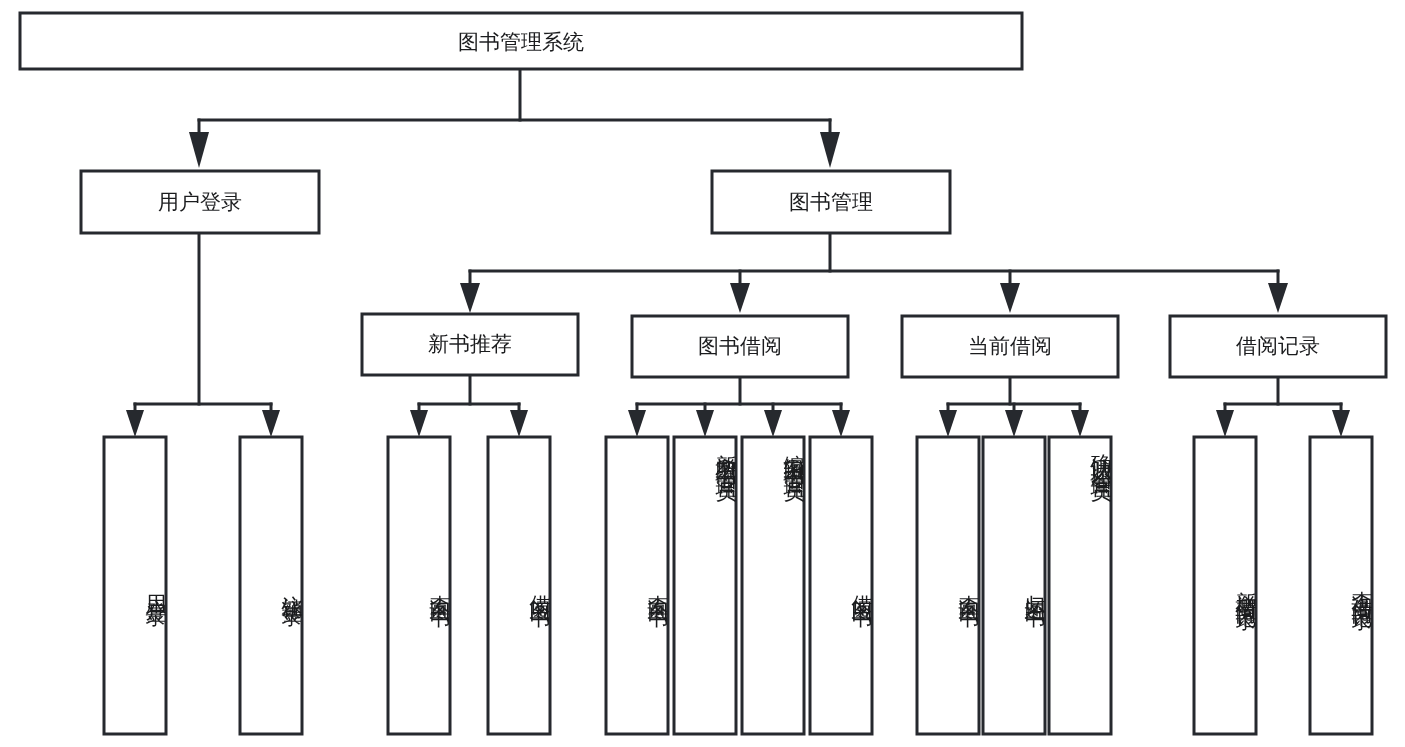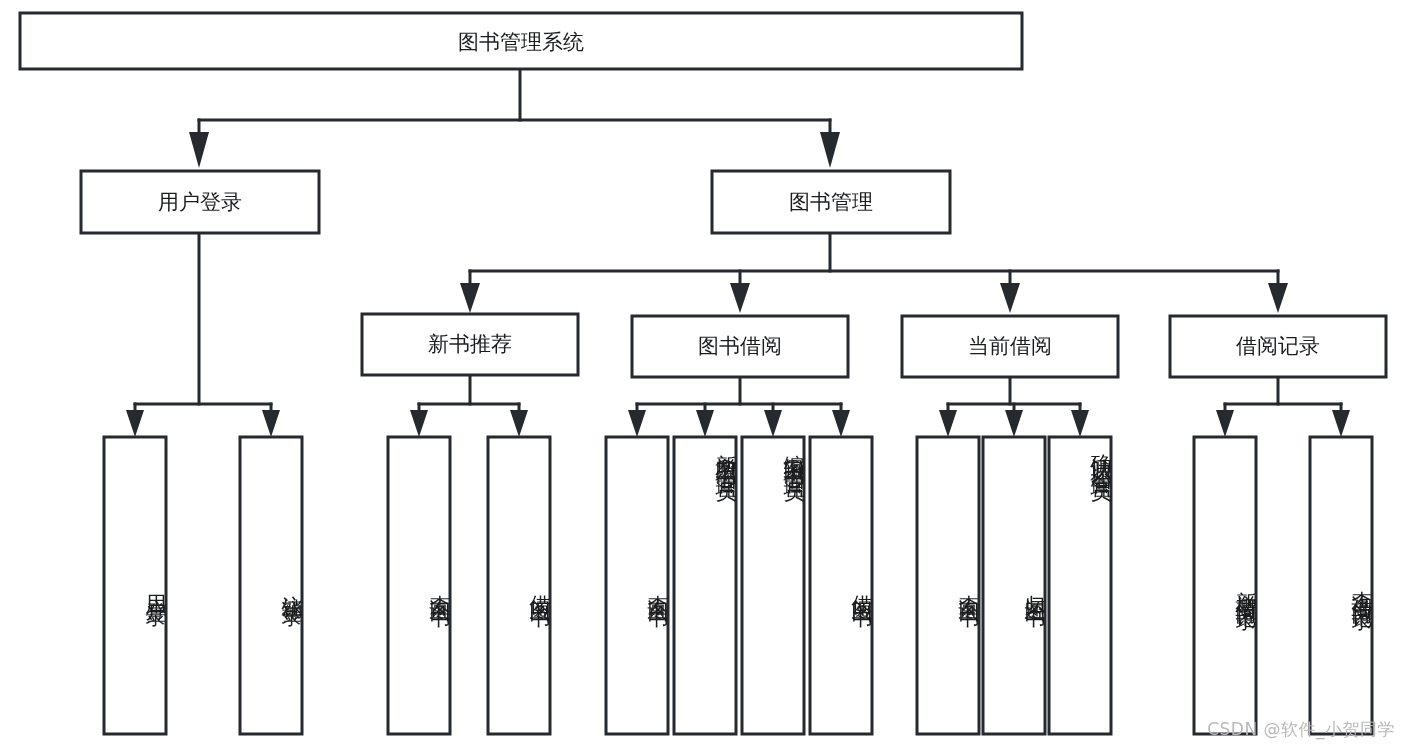--- a/index.html
+++ b/index.html
@@ -232,21 +232,20 @@
     <div class="vlabel vlabel-top" style="left:674px;">新增图书（管理员）</div>
     <div class="vlabel vlabel-top" style="left:742px;">编辑图书（管理员）</div>
     <div class="vlabel" style="left:810px;">借阅图书</div>
     <div class="vlabel" style="left:917px;">查询图书</div>
     <div class="vlabel" style="left:983px;">归还图书</div>
     <div class="vlabel vlabel-top" style="left:1049px;">确认归还（管理员）</div>
     <div class="vlabel" style="left:1194px;">新增借阅记录</div>
     <div class="vlabel" style="left:1310px;">查询借阅记录</div>
   </div>
 
-  <div class="watermark">CSDN @软件_小贺同学</div>
 </div>
 
 <style>
   .vtext-layer {
     position: absolute;
     top: 0; left: 0;
     width: 1405px;
     height: 747px;
     pointer-events: none;
   }

